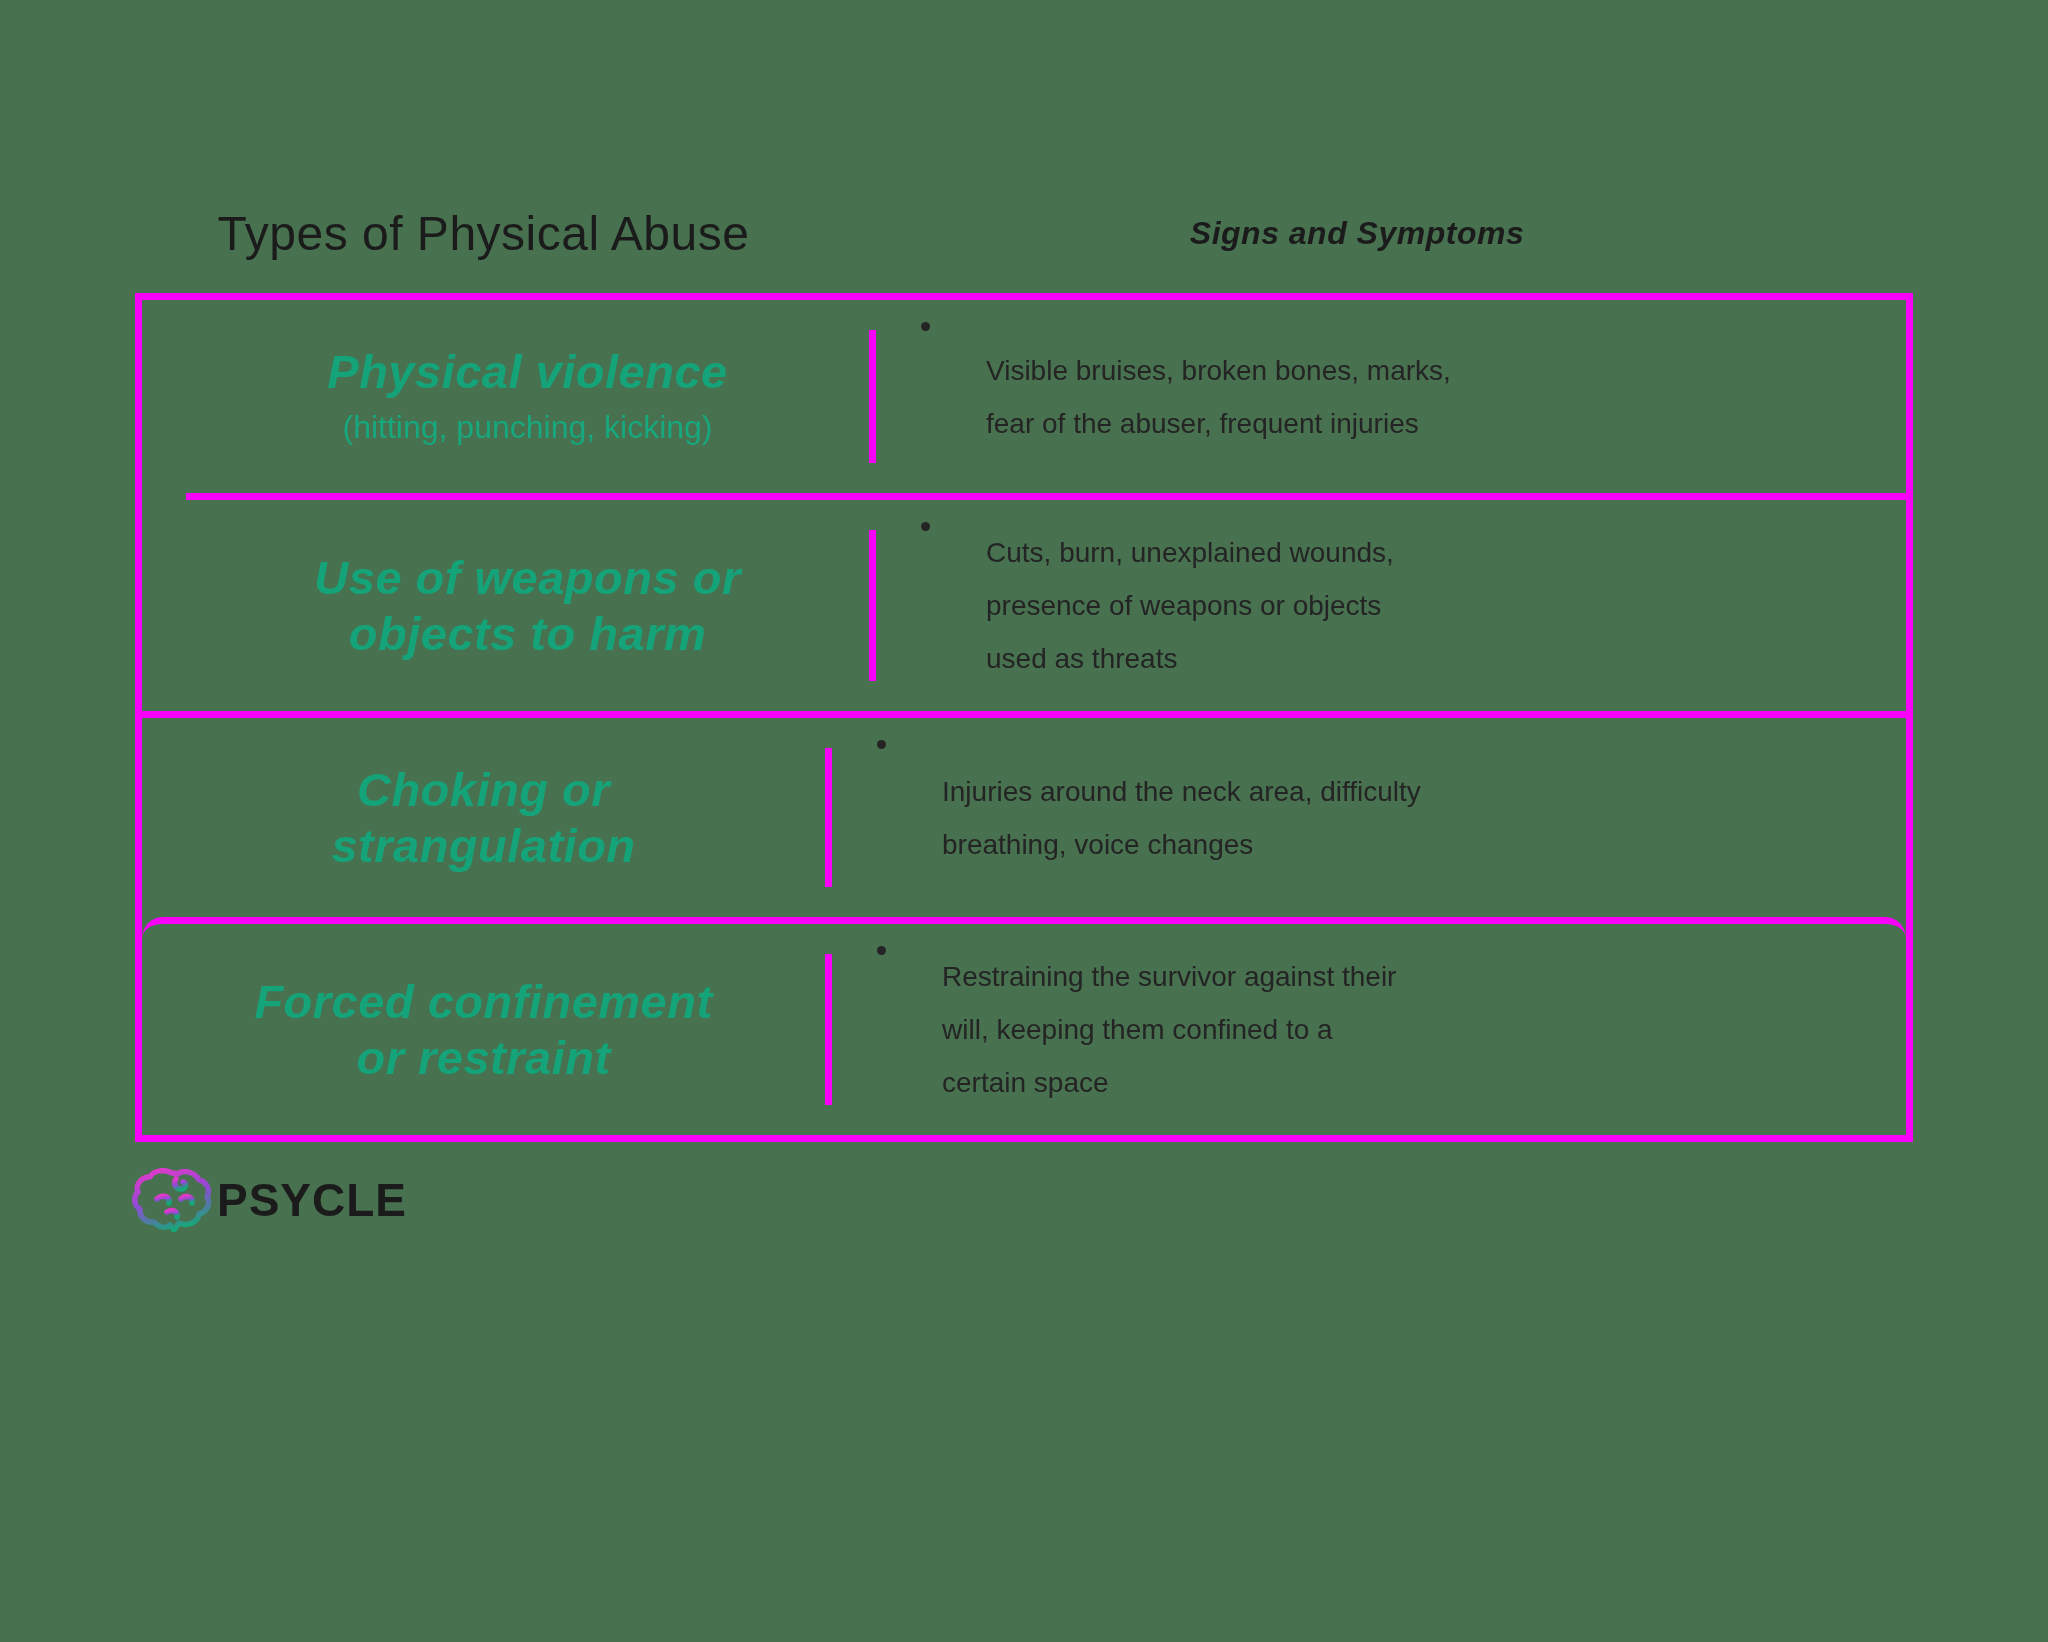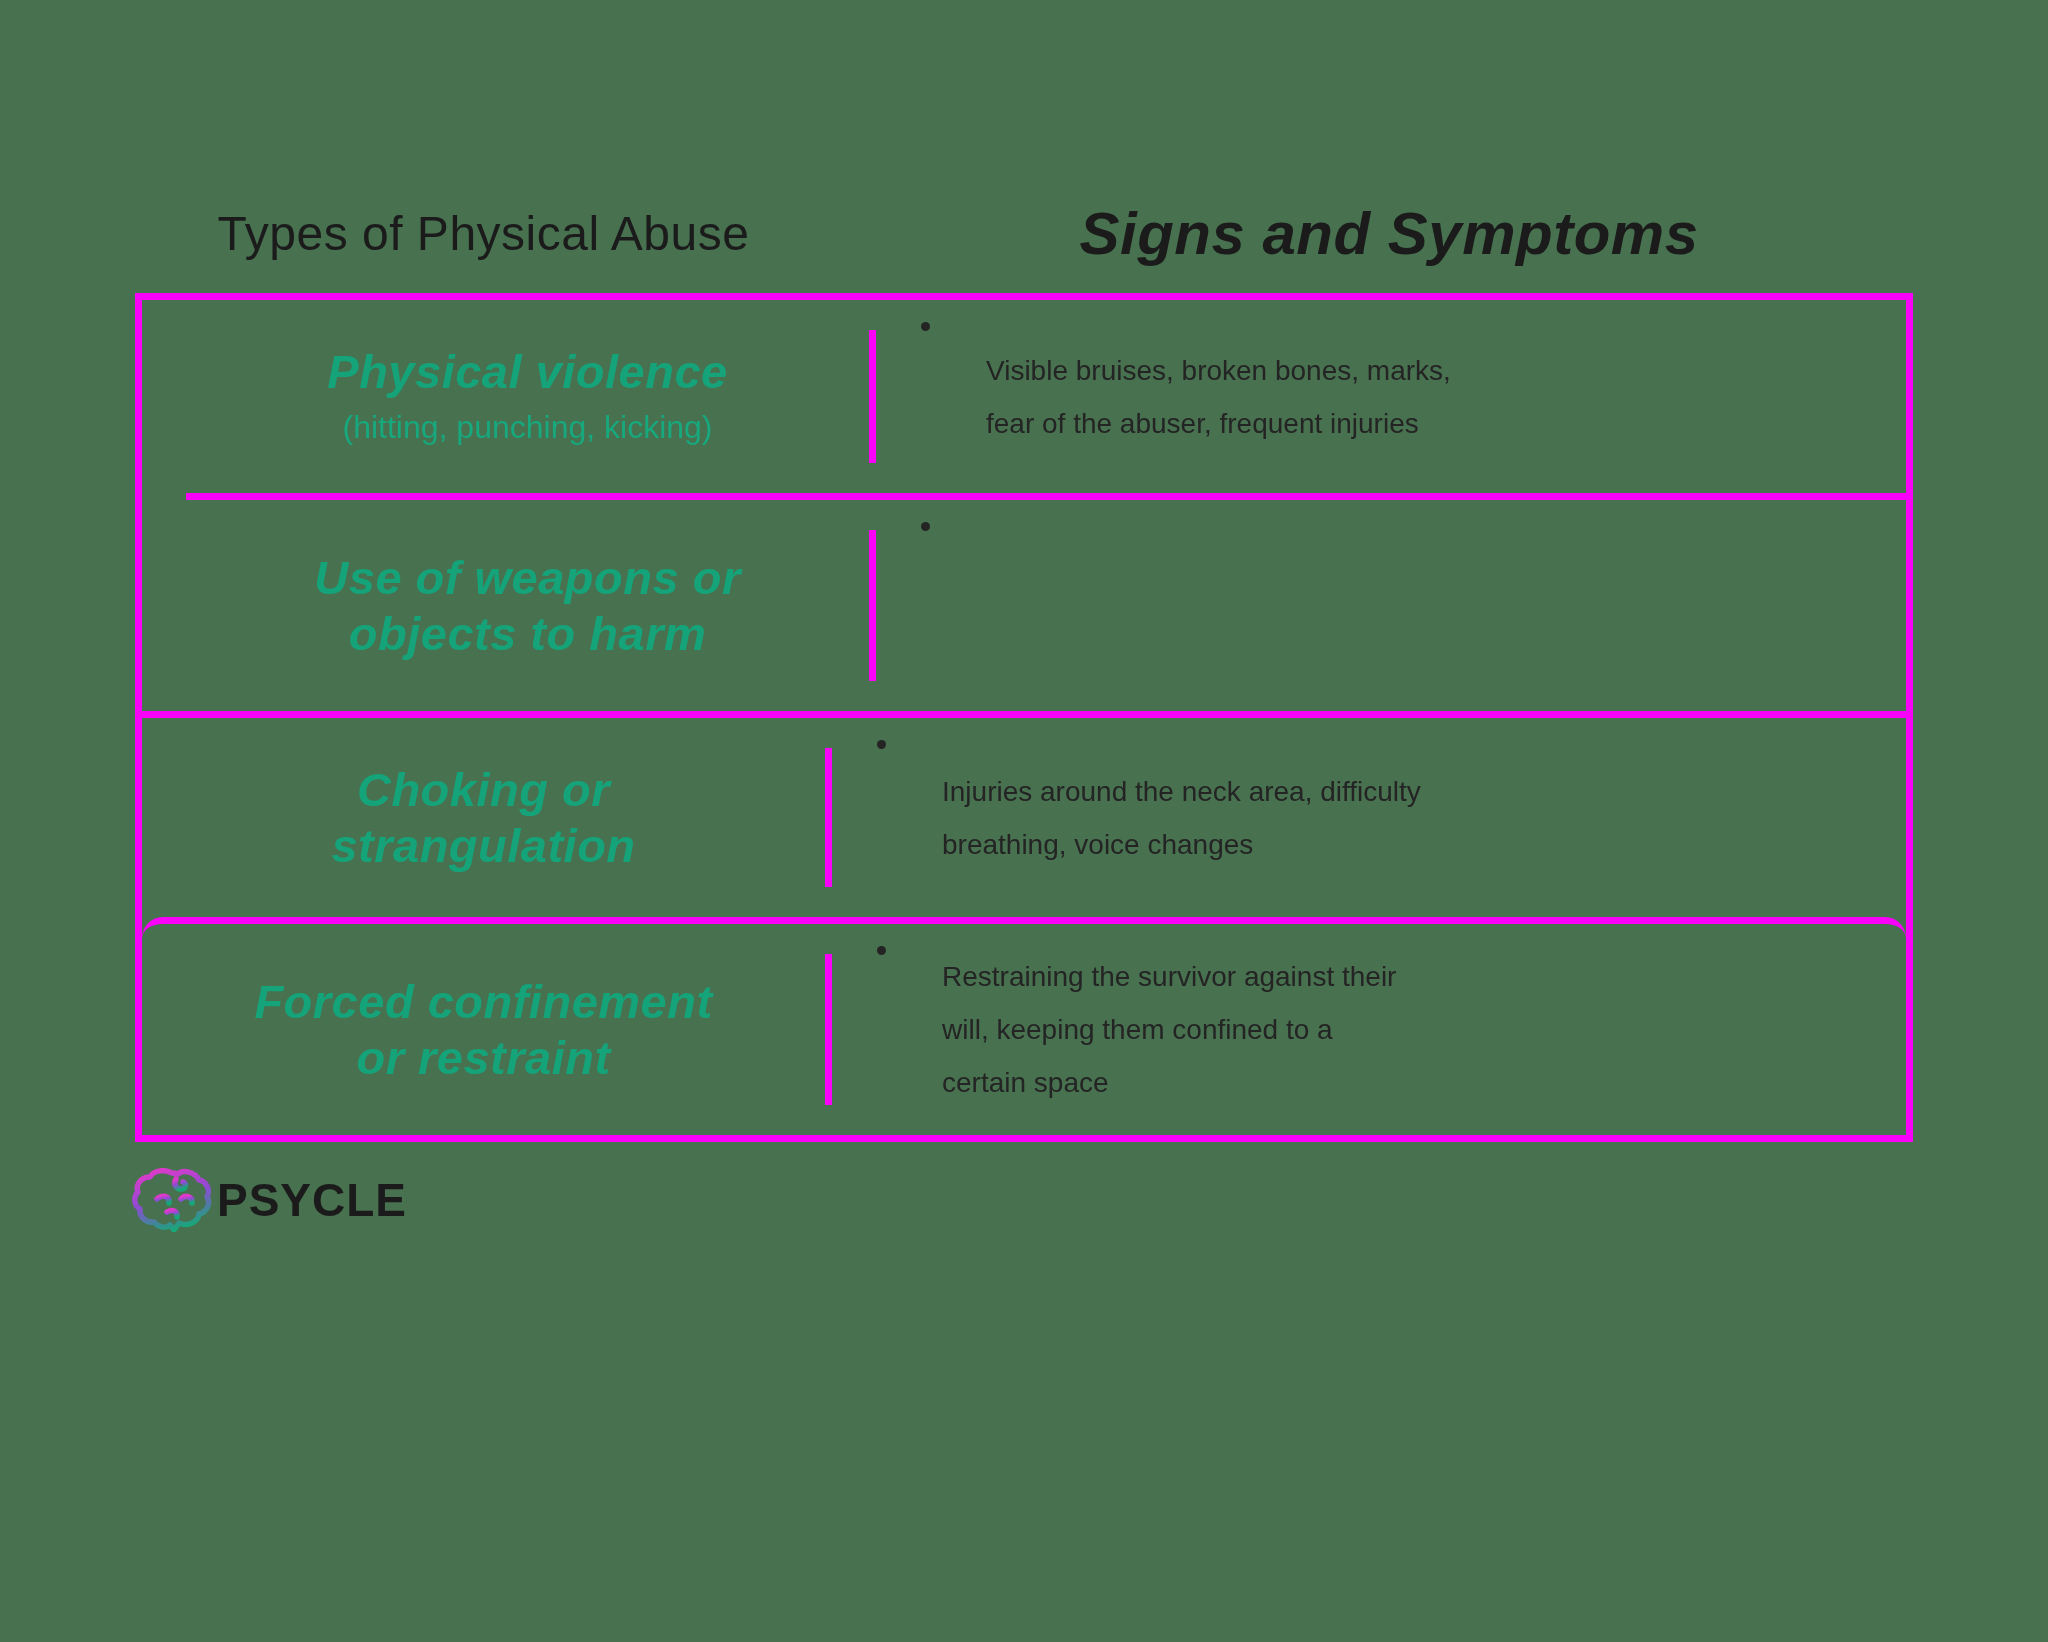--- a/index.html
+++ b/index.html
@@ -3,21 +3,21 @@
 <meta charset="utf-8">
 <style>
   html,body{margin:0;padding:0;background:#47714f;}
   .canvas{
     position:relative;width:2048px;height:1642px;background:#47714f;
     font-family:"Liberation Sans",sans-serif;overflow:hidden;
   }
   
   .hdr{position:absolute;top:203px;height:60px;display:flex;align-items:center;justify-content:center;color:#1b1b1b;}
   .hdr-left{left:142px;width:683px;font-size:48px;font-weight:400;letter-spacing:0.5px;}
-  .hdr-right{left:852px;width:1074px;font-size:60px;font-weight:700;font-style:italic;letter-spacing:0.5px;}
+  .hdr-right{left:820px;width:1074px;font-size:32px;font-weight:700;font-style:italic;letter-spacing:0.5px;}
   
   .table{
     position:absolute;left:135px;top:293px;width:1778px;height:849px;
     border:7px solid #fa00fa;box-sizing:border-box;display:flex;flex-direction:column;
   }
   .row{display:flex;align-items:stretch;}
   .row + .row{border-top:7px solid #fa00fa;}
   .r0{height:193px;padding-left:44px;}
   .r1{height:211px;margin-left:44px;}
   .r2{height:199px;}
@@ -67,20 +67,23 @@
     </div>
 
     <div class="row r1">
       <div class="cell-type">
         <div class="type-title">Use of weapons or
 objects to harm</div>
       </div>
       <div class="vdiv"></div>
       <div class="cell-sym">
         <span class="dot"></span>
+        <div class="sym-text">Cuts, burn, unexplained wounds,
+presence of weapons or objects
+used as threats</div>
       </div>
     </div>
 
     <div class="row r2">
       <div class="cell-type">
         <div class="type-title">Choking or
 strangulation</div>
       </div>
       <div class="vdiv"></div>
       <div class="cell-sym">

